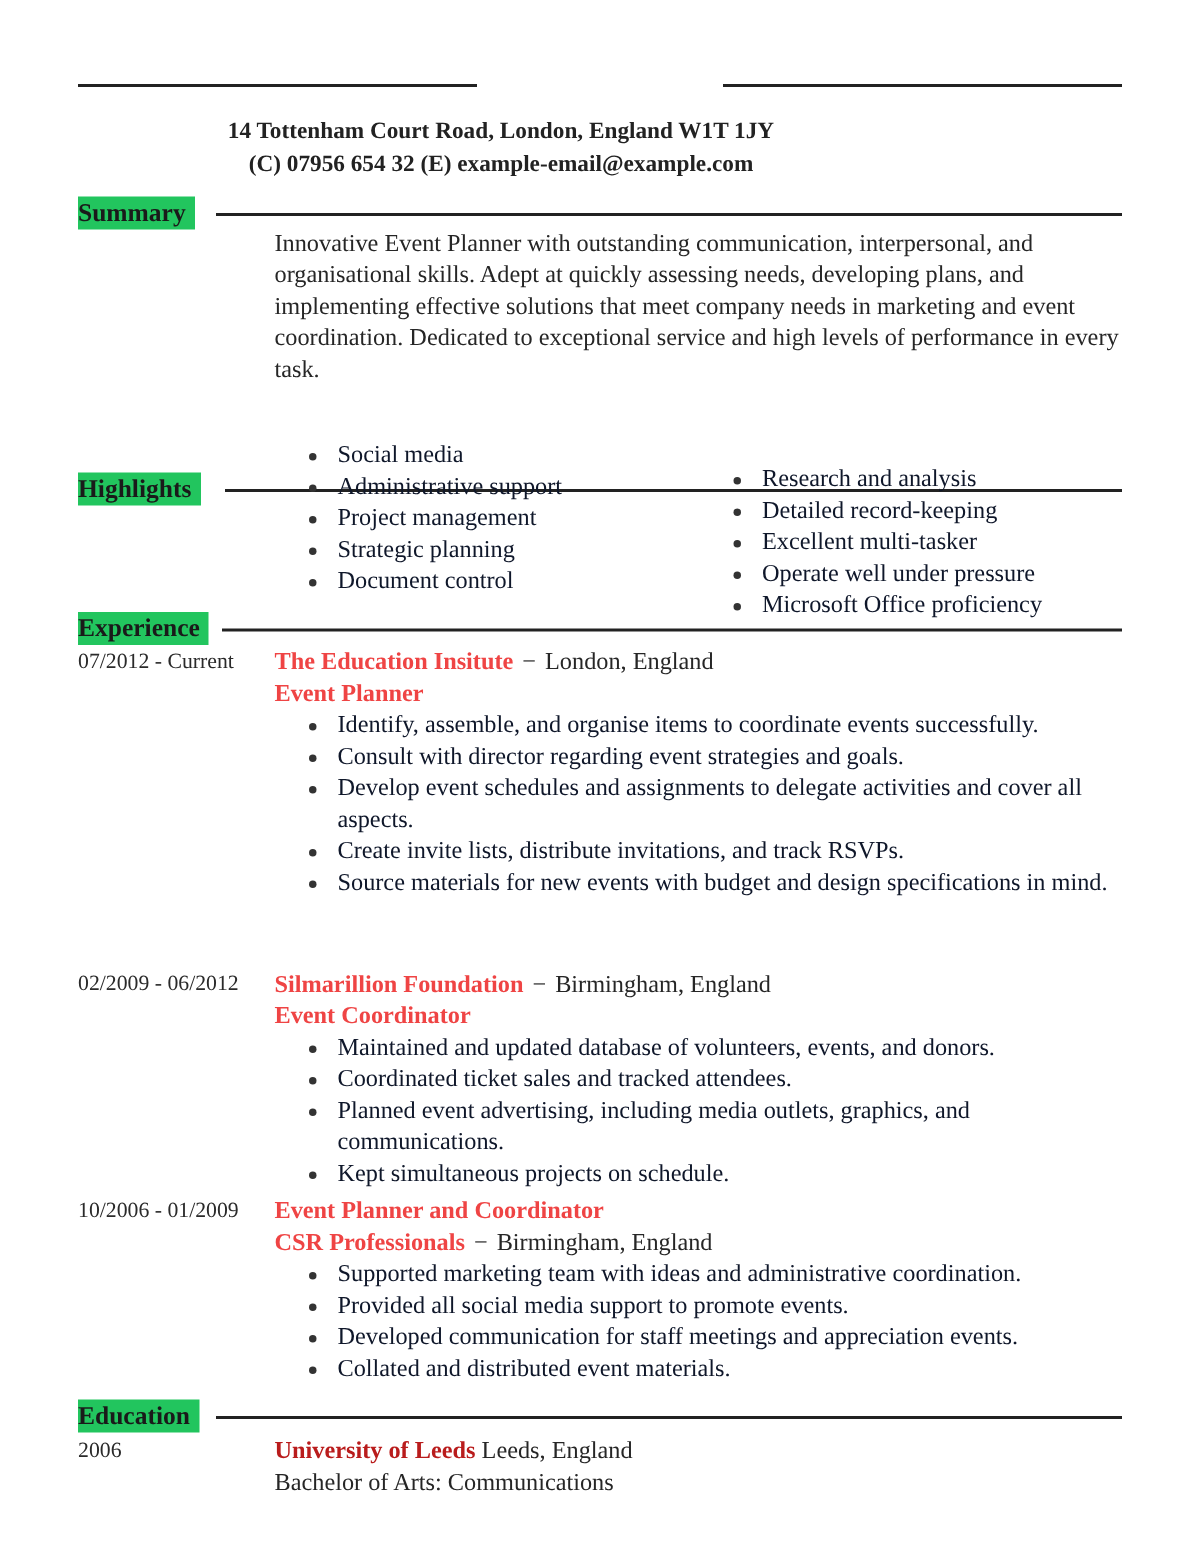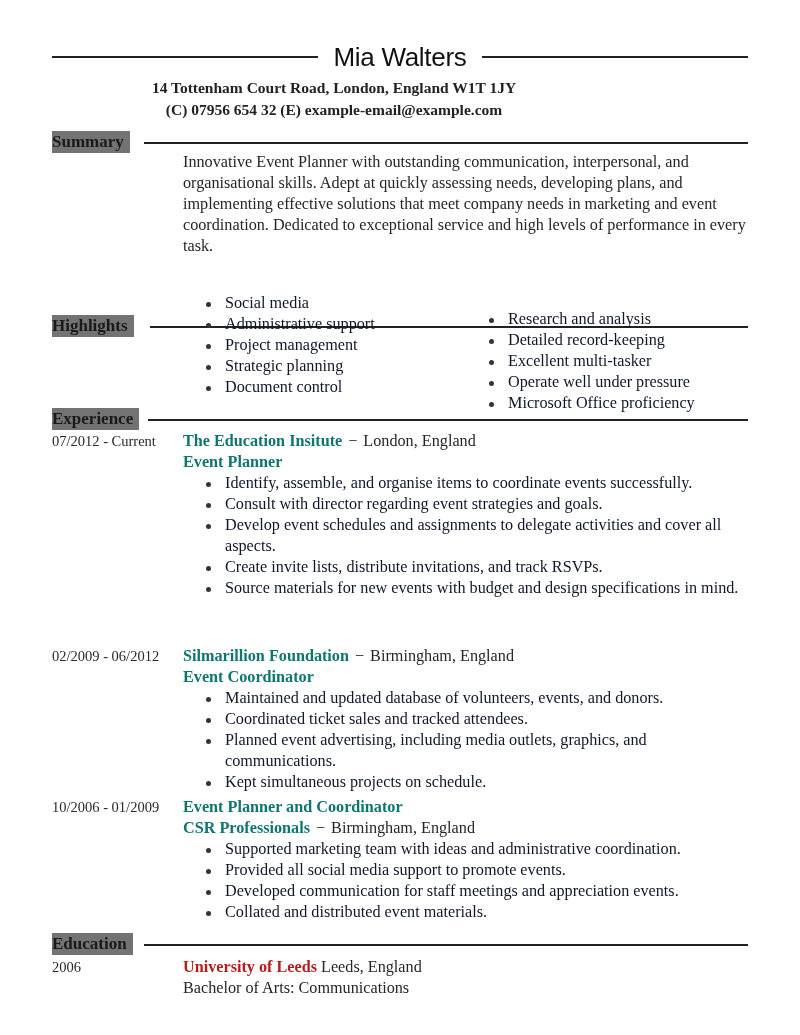--- a/index.html
+++ b/index.html
@@ -25,21 +25,21 @@
       position: absolute; left: 0; width: 668px; text-align: center;
       font-weight: bold; font-size: 15.5px; color: #222;
     }
     .contact.address { top: 79px; }
     .contact.phone { top: 101px; }
 
     
     .section-head { position: absolute; left: 52px; width: 696px; height: 22px; }
     .section-title {
       position: absolute; left: 0; top: 0; font-weight: bold; font-size: 17px;
-      line-height: 22px; color: #1a1a1a; background: #737373; padding-right: 6px;
+      line-height: 22px; color: #1a1a1a; background: #22c55e; padding-right: 6px;
     }
     .section-rule { position: absolute; top: 11px; right: 0; height: 2px; background: #222; }
 
     
     .summary-text {
       position: absolute; left: 183px; top: 152px; width: 570px;
       font-size: 16.2px; line-height: 21px; color: #262626;
     }
 
     
@@ -52,38 +52,37 @@
     .bullet-dot {
       position: absolute; left: 3px; top: 9px; width: 5px; height: 5px; border-radius: 50%;
       background: #333;
     }
 
     
     .job { position: absolute; left: 52px; width: 700px; }
     .job-date { position: absolute; left: 0; top: 0; font-size: 14.5px; line-height: 21px; color: #2a2a2a; }
     .job-body { position: absolute; left: 131px; top: 0; width: 570px; }
     .job-line { font-size: 16.2px; line-height: 21px; color: #262626; }
-    .job-company, .job-title { font-weight: bold; color: #0f766e; }
+    .job-company, .job-title { font-weight: bold; color: #ef4444; }
     .job-sep { padding: 0 6px; }
     .bullets { list-style: none; margin: 0; padding: 0 0 0 20px; }
 
     
     .edu { position: absolute; left: 52px; top: 957px; width: 700px; }
     .edu-date { position: absolute; left: 0; top: 0; font-size: 14.5px; line-height: 21px; color: #2a2a2a; }
     .edu-body { position: absolute; left: 131px; top: 0; width: 560px; font-size: 16.2px; line-height: 21px; color: #262626; }
     .edu-school { font-weight: bold; color: #b91c1c; }
   </style>
 </head>
 <body>
 
 <div class="page">
 
   <div class="name-row">
     <div class="name-line left"></div>
-    <div class="name">Mia Walters</div>
     <div class="name-line right"></div>
   </div>
   <div class="contact address">14 Tottenham Court Road, London, England W1T 1JY</div>
   <div class="contact phone">(C) 07956 654 32 (E) example-email@example.com</div>
 
   <div class="section-head" style="top:131px;">
     <div class="section-rule" style="left:92px;"></div>
     <div class="section-title">Summary</div>
   </div>
   <div class="summary-text">Innovative Event Planner with outstanding communication, interpersonal, and organisational skills. Adept at quickly assessing needs, developing plans, and implementing effective solutions that meet company needs in marketing and event coordination. Dedicated to exceptional service and high levels of performance in every task.</div>

